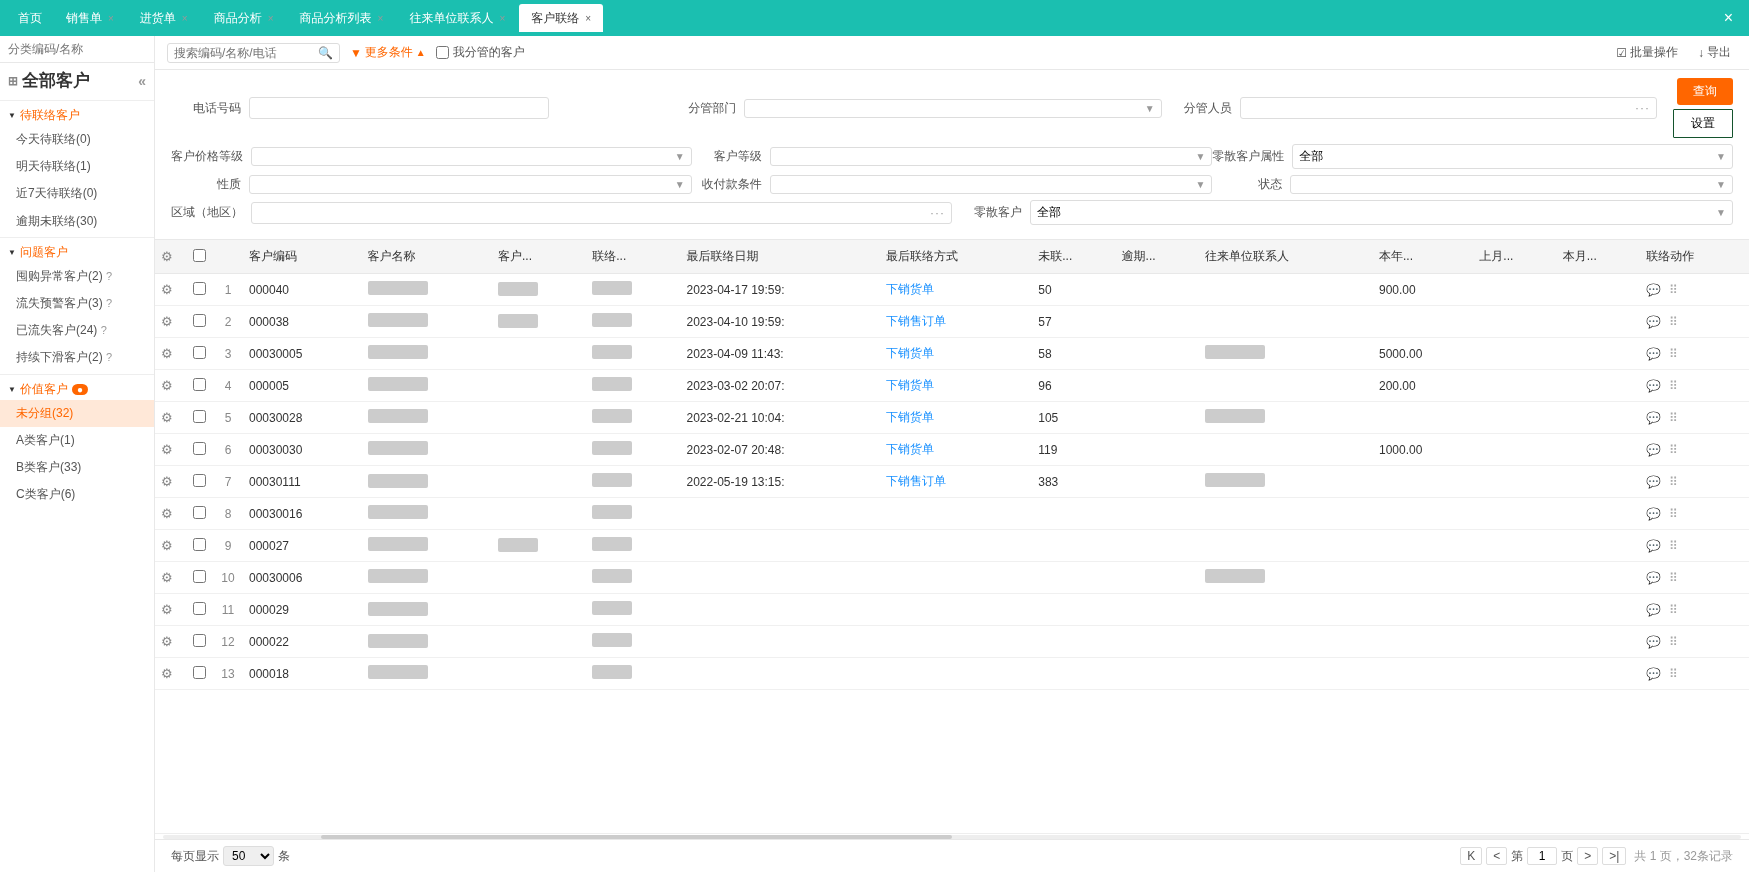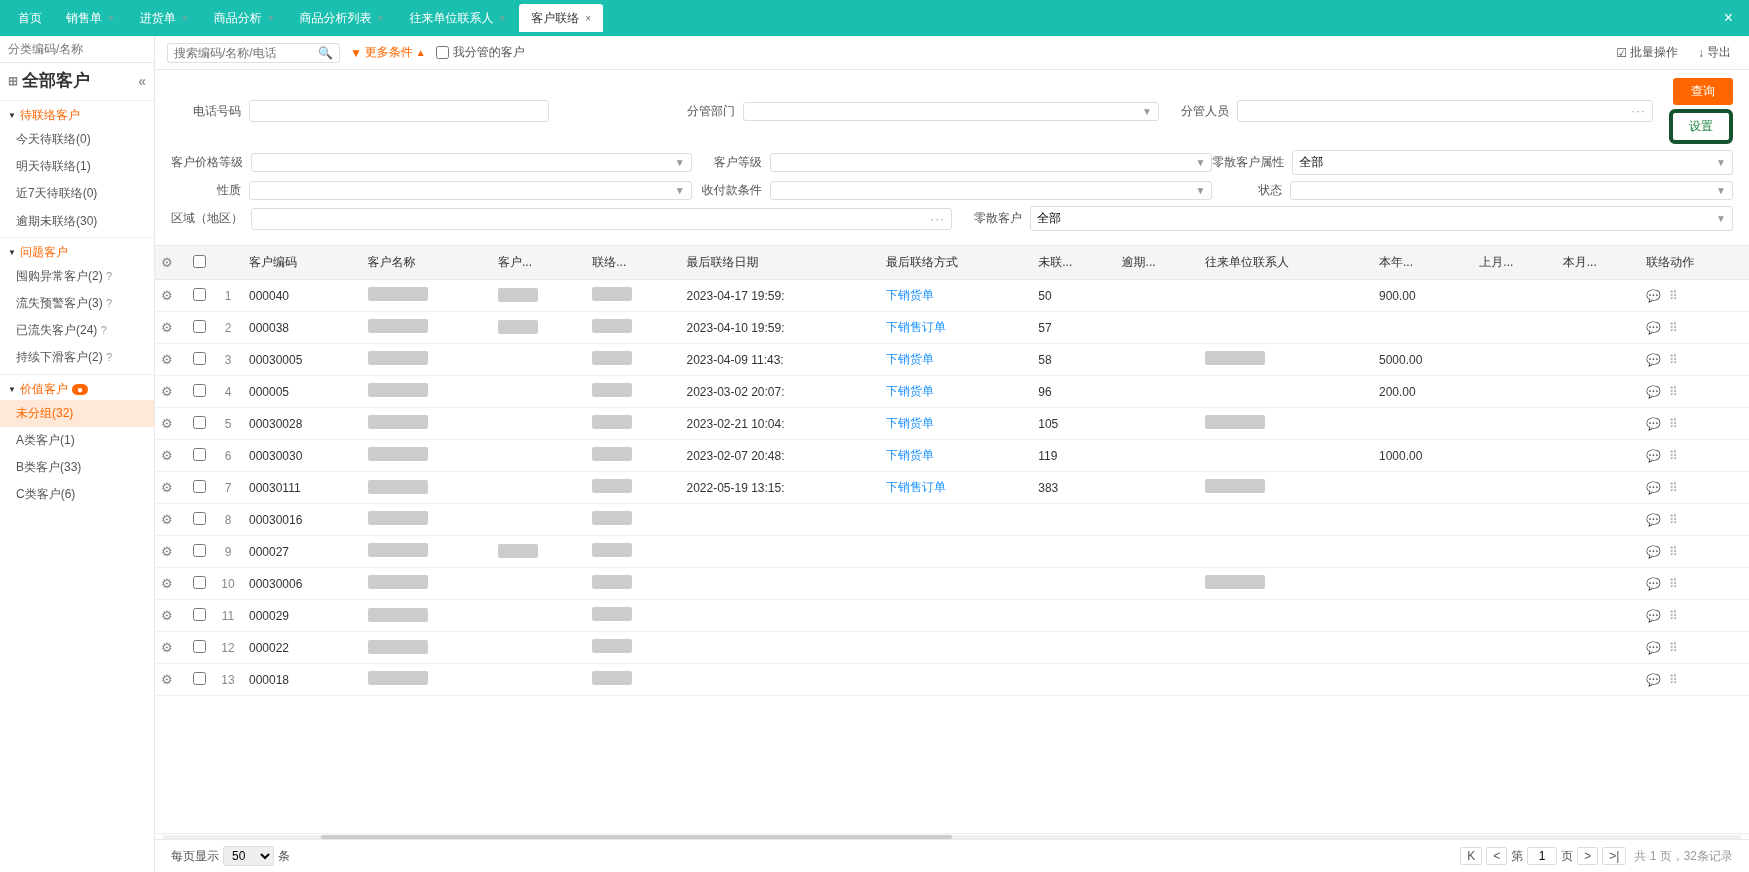--- a/index.html
+++ b/index.html
@@ -207,24 +207,24 @@
       color: #fff;
       border: none;
       padding: 5px 16px;
       border-radius: 3px;
       cursor: pointer;
       font-size: 12px;
       margin-left: 8px;
     }
     .reset-btn {
       background: #fff;
-      color: #15803d;
-      border: 4px solid #14532d;
+      color: #000000;
+      border: 1px solid #14532d;
       padding: 5px 16px;
-      border-radius: 6px;
+      border-radius: 1px;
       cursor: pointer;
       font-size: 12px;
       margin-left: 4px;
     }
     .filter-actions-col {
       display: flex;
       flex-direction: column;
       gap: 4px;
       margin-left: 12px;
     }

